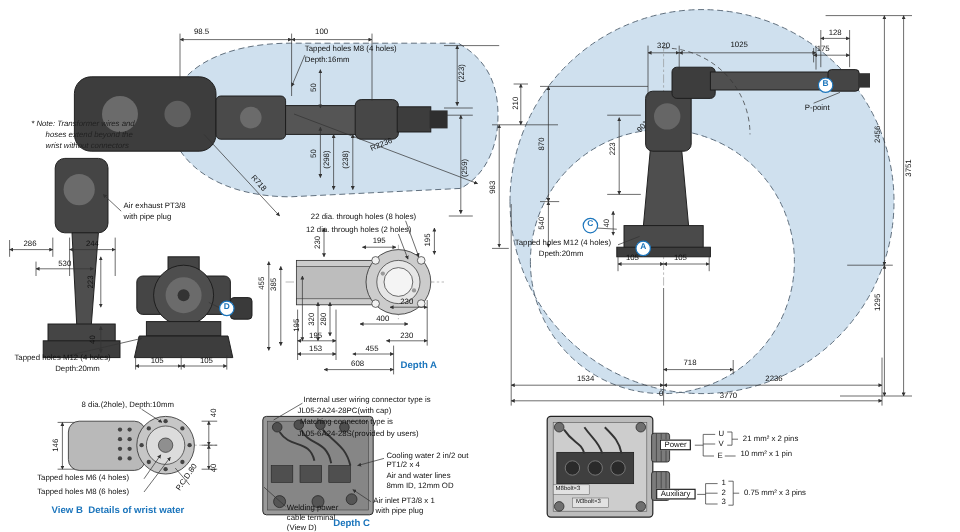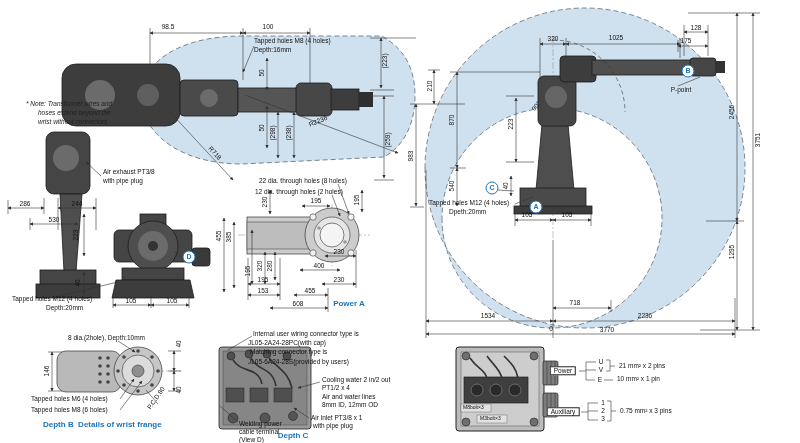--- a/index.html
+++ b/index.html
@@ -343,29 +343,29 @@
       <span class="ann" style="left: 260px; top: 266px; transform: translate(-50%, -50%) rotate(-90deg);">320</span>
       <span class="ann" style="left: 270px; top: 266px; transform: translate(-50%, -50%) rotate(-90deg);">280</span>
       <span class="ann" style="left: 248px; top: 271px; transform: translate(-50%, -50%) rotate(-90deg);">195</span>
       <span class="ann" style="left: 339px; top: 252px; transform: translate(-50%, -50%);">230</span>
       <span class="ann" style="left: 319px; top: 266px; transform: translate(-50%, -50%);">400</span>
       <span class="ann" style="left: 339px; top: 280px; transform: translate(-50%, -50%);">230</span>
       <span class="ann" style="left: 263px; top: 280px; transform: translate(-50%, -50%);">195</span>
       <span class="ann" style="left: 263px; top: 291px; transform: translate(-50%, -50%);">153</span>
       <span class="ann" style="left: 310px; top: 291px; transform: translate(-50%, -50%);">455</span>
       <span class="ann" style="left: 298px; top: 304px; transform: translate(-50%, -50%);">608</span>
-      <span class="ann view" style="left: 349px; top: 304px; transform: translate(-50%, -50%);">Power A</span>
+      <span class="ann view" style="left: 349px; top: 304px; transform: translate(-50%, -50%);">Depth A</span>
       <span class="ann lbl" style="left: 68px; top: 338px; transform: translate(0px, -50%); transform-origin: 0px 50%;">8 dia.(2hole), Depth:10mm</span>
       <span class="ann" style="left: 47px; top: 371px; transform: translate(-50%, -50%) rotate(-90deg);">146</span>
       <span class="ann" style="left: 179px; top: 344px; transform: translate(-50%, -50%) rotate(-90deg);">40</span>
       <span class="ann" style="left: 179px; top: 390px; transform: translate(-50%, -50%) rotate(-90deg);">40</span>
       <span class="ann" style="left: 156px; top: 398px; transform: translate(-50%, -50%) rotate(-55deg);">P.C.D.80</span>
       <span class="ann lbl" style="left: 31px; top: 399px; transform: translate(0px, -50%); transform-origin: 0px 50%;">Tapped holes M6 (4 holes)</span>
       <span class="ann lbl" style="left: 31px; top: 410px; transform: translate(0px, -50%); transform-origin: 0px 50%;">Tapped holes M8 (6 holes)</span>
-      <span class="ann view" style="left: 43px; top: 425px; transform: translate(0px, -50%); transform-origin: 0px 50%;">Depth B  Details of wrist frange</span>
+      <span class="ann view" style="left: 43px; top: 425px; transform: translate(0px, -50%); transform-origin: 0px 50%;">View B  Details of wrist water</span>
       <span class="ann lbl" style="left: 253px; top: 334px; transform: translate(0px, -50%); transform-origin: 0px 50%;">Internal user wiring connector type is</span>
       <span class="ann lbl" style="left: 248px; top: 343px; transform: translate(0px, -50%); transform-origin: 0px 50%;">JL05-2A24-28PC(with cap)</span>
       <span class="ann lbl" style="left: 250px; top: 352px; transform: translate(0px, -50%); transform-origin: 0px 50%;">Matching connector type is</span>
       <span class="ann lbl" style="left: 248px; top: 362px; transform: translate(0px, -50%); transform-origin: 0px 50%;">JL05-6A24-28S(provided by users)</span>
       <span class="ann lbl" style="left: 322px; top: 380px; transform: translate(0px, -50%); transform-origin: 0px 50%;">Cooling water 2 in/2 out</span>
       <span class="ann lbl" style="left: 322px; top: 388px; transform: translate(0px, -50%); transform-origin: 0px 50%;">PT1/2 x 4</span>
       <span class="ann lbl" style="left: 322px; top: 397px; transform: translate(0px, -50%); transform-origin: 0px 50%;">Air and water lines</span>
       <span class="ann lbl" style="left: 322px; top: 405px; transform: translate(0px, -50%); transform-origin: 0px 50%;">8mm ID, 12mm OD</span>
       <span class="ann lbl" style="left: 311px; top: 418px; transform: translate(0px, -50%); transform-origin: 0px 50%;">Air inlet PT3/8 x 1</span>
       <span class="ann lbl" style="left: 313px; top: 426px; transform: translate(0px, -50%); transform-origin: 0px 50%;">with pipe plug</span>

